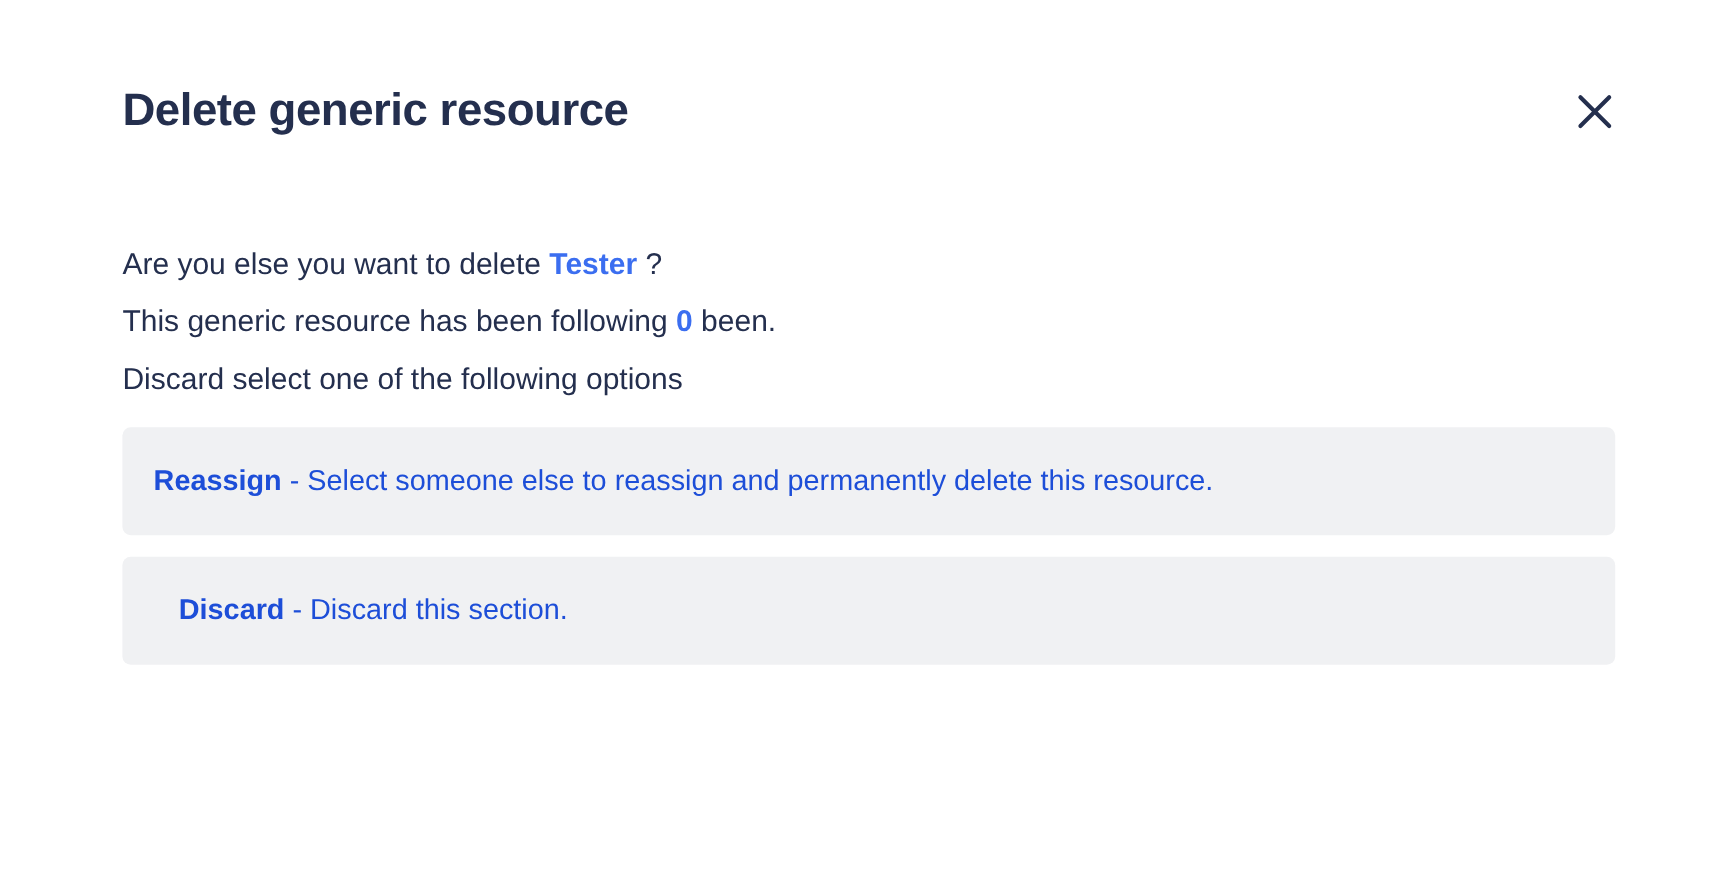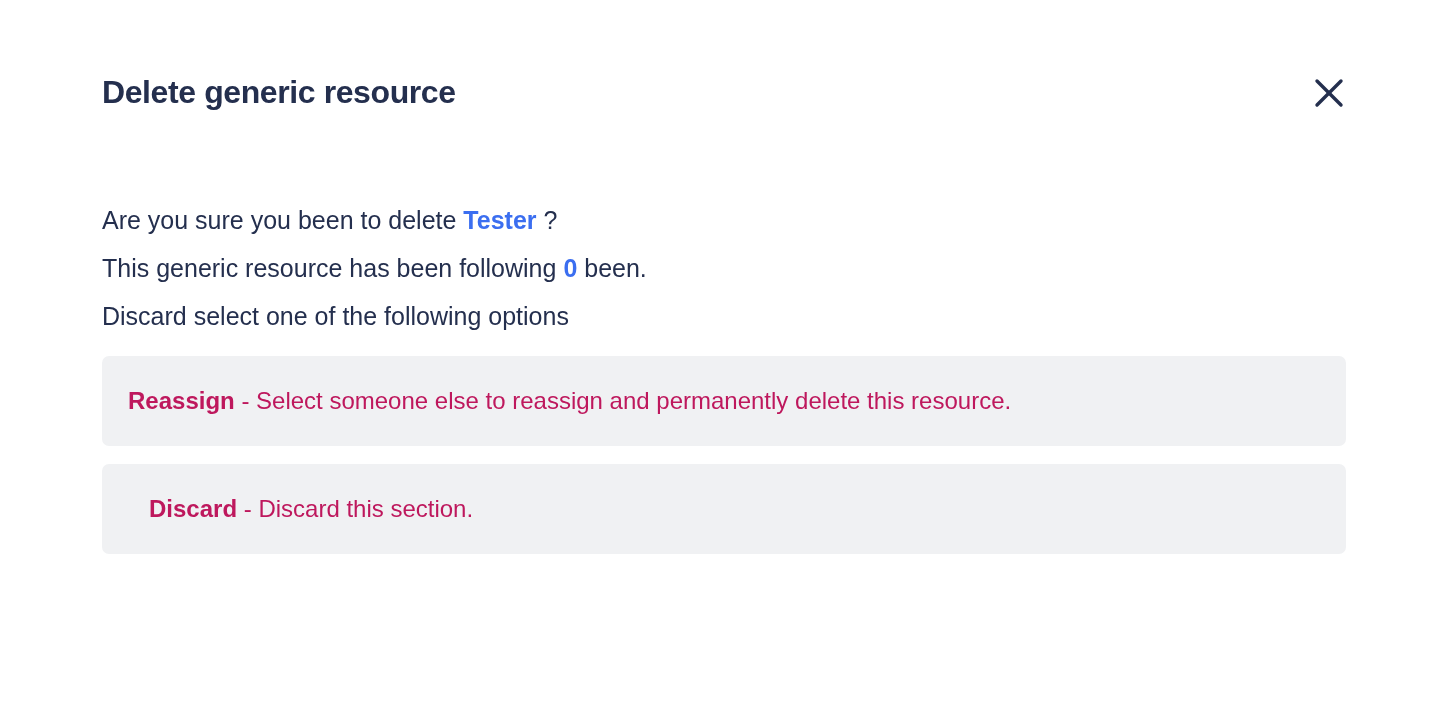--- a/index.html
+++ b/index.html
@@ -30,21 +30,21 @@
     left: 102px;
     top: 60px;
     right: 82px;
     height: 66px;
     display: flex;
     align-items: center;
     justify-content: space-between;
   }
 
   .modal-title {
-    font-size: 32px;
+    font-size: 38px;
     font-weight: 700;
     letter-spacing: -0.4px;
     line-height: 1.1;
     color: #242f4e;
     white-space: nowrap;
   }
 
   .close-button {
     width: 46px;
     height: 46px;
@@ -104,21 +104,21 @@
     cursor: pointer;
   }
   .option-card:last-child {
     margin-bottom: 0;
     padding-left: 47px;
   }
 
   .option-text {
     font-size: 24px;
     line-height: 1.2;
-    color: #be185d;
+    color: #1d4ed8;
     white-space: nowrap;
   }
   .option-text .opt-name {
     font-weight: 700;
   }
   .option-text .opt-sep {
     font-weight: 400;
   }
   .option-text .opt-desc {
     font-weight: 400;
@@ -135,21 +135,21 @@
       <span>
         <svg width="34" height="34" viewBox="0 0 34 34" aria-hidden="true">
           <line x1="5" y1="5" x2="29" y2="29" stroke="#242f4e" stroke-width="3.4" stroke-linecap="round"></line>
           <line x1="29" y1="5" x2="5" y2="29" stroke="#242f4e" stroke-width="3.4" stroke-linecap="round"></line>
         </svg>
       </span>
     </button>
   </div>
 
   <div class="modal-body">
-    <div class="body-line"><span>Are you sure you been to delete </span><span class="hl">Tester</span><span> ?</span></div>
+    <div class="body-line"><span>Are you else you want to delete </span><span class="hl">Tester</span><span> ?</span></div>
     <div class="body-line"><span>This generic resource has been following </span><span class="hl">0</span><span> been.</span></div>
     <div class="body-line">Discard select one of the following options</div>
   </div>
 
   <div class="options">
 
     <div class="option-card">
       <div class="option-text"><span class="opt-name">Reassign</span><span class="opt-sep"> - </span><span class="opt-desc">Select someone else to reassign and permanently delete this resource.</span></div>
     </div>
 

